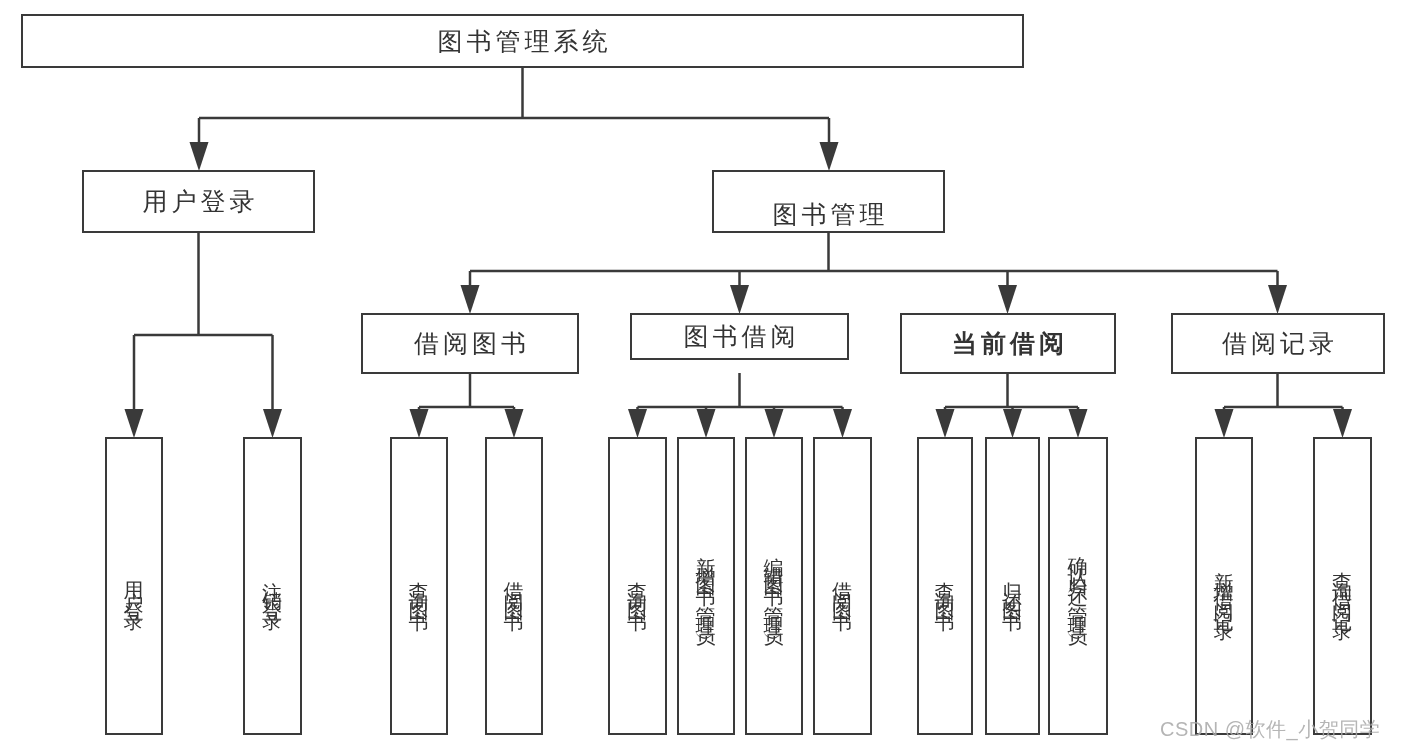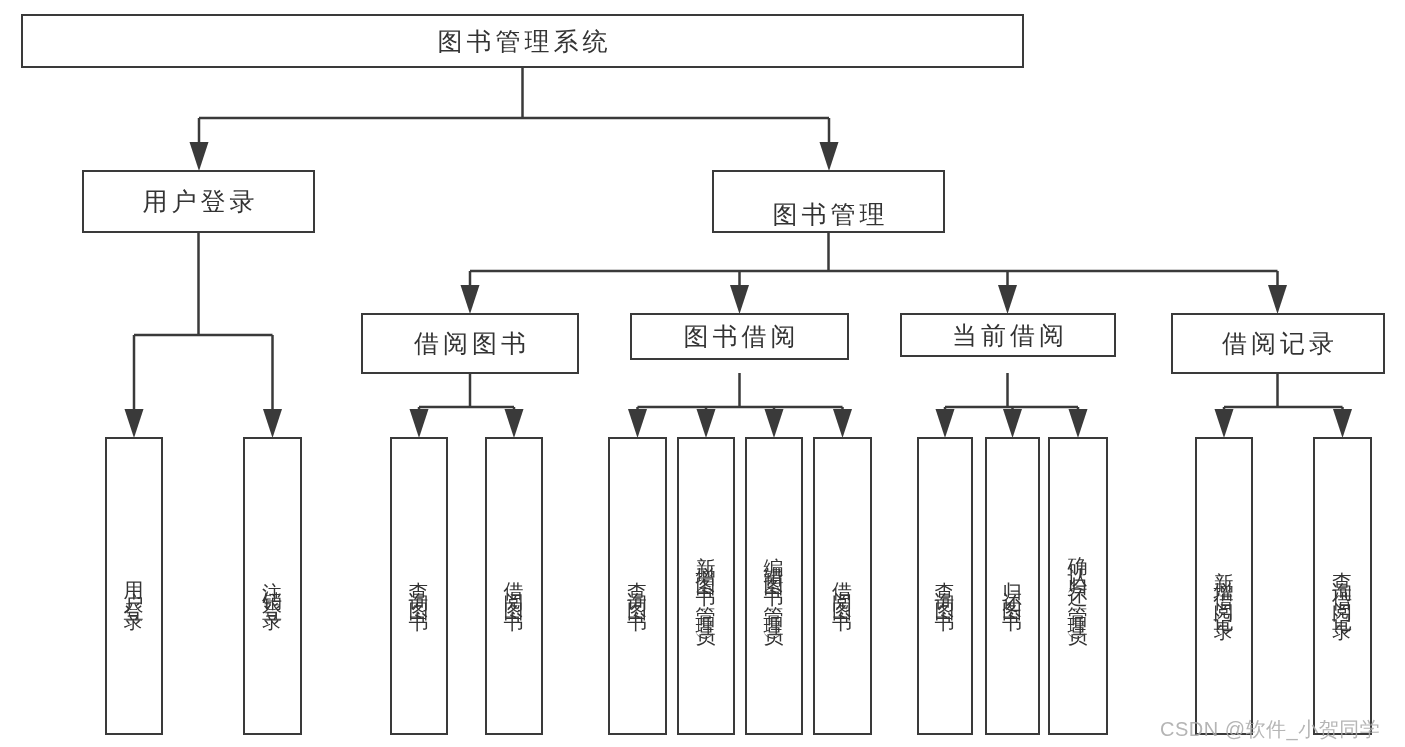--- a/index.html
+++ b/index.html
@@ -39,21 +39,21 @@
     text-orientation: mixed;
     font-size: 20px;
     letter-spacing: 10px;
     line-height: 1;
   }
   .root-box   { left: 21px;   top: 14px;  width: 1003px; height: 54px; }
   .lvl2-a     { left: 82px;   top: 170px; width: 233px;  height: 63px; }
   .lvl2-b     { left: 712px;  top: 170px; width: 233px;  height: 63px; align-items: flex-end; }
   .lvl3-a     { left: 361px;  top: 313px; width: 218px;  height: 61px; }
   .lvl3-b     { left: 630px;  top: 313px; width: 219px;  height: 47px; }
-  .lvl3-c     { left: 900px;  top: 313px; width: 216px;  height: 44px; }
+  .lvl3-c     { left: 900px;  top: 313px; width: 216px;  height: 61px; font-weight: bold; }
   .lvl3-d     { left: 1171px; top: 313px; width: 214px;  height: 61px; text-align: right; }
   .leaf       { top: 437px; height: 298px; }
   .leaf-1  { left: 105px;  width: 58px; }
   .leaf-2  { left: 243px;  width: 59px; }
   .leaf-3  { left: 390px;  width: 58px; }
   .leaf-4  { left: 485px;  width: 58px; }
   .leaf-5  { left: 608px;  width: 59px; }
   .leaf-6  { left: 677px;  width: 58px; }
   .leaf-7  { left: 745px;  width: 58px; }
   .leaf-8  { left: 813px;  width: 59px; }

